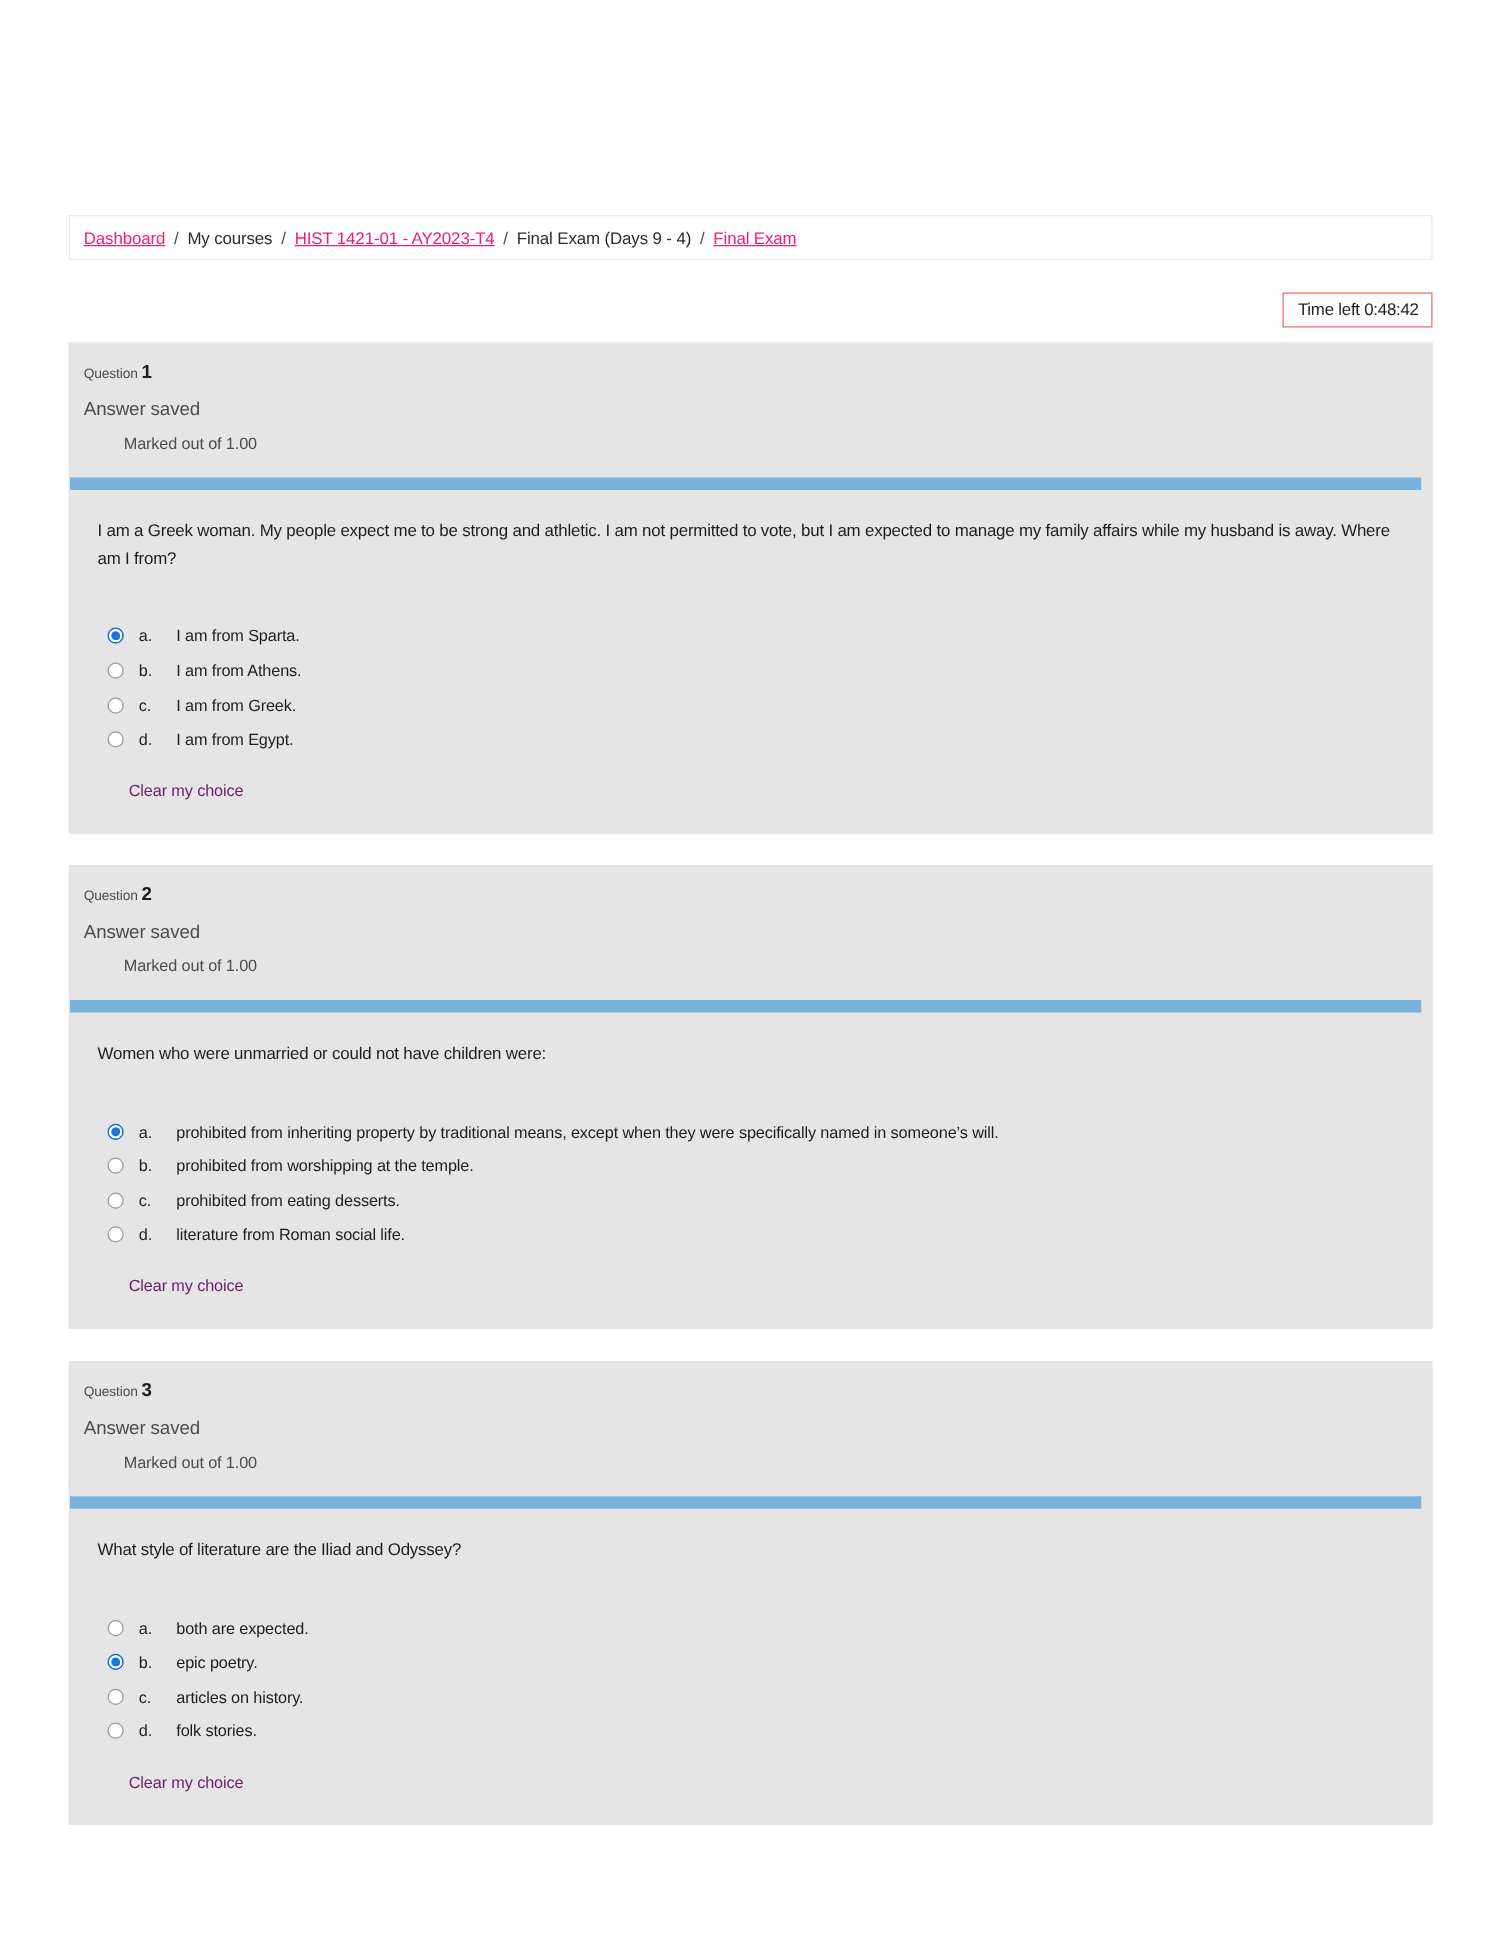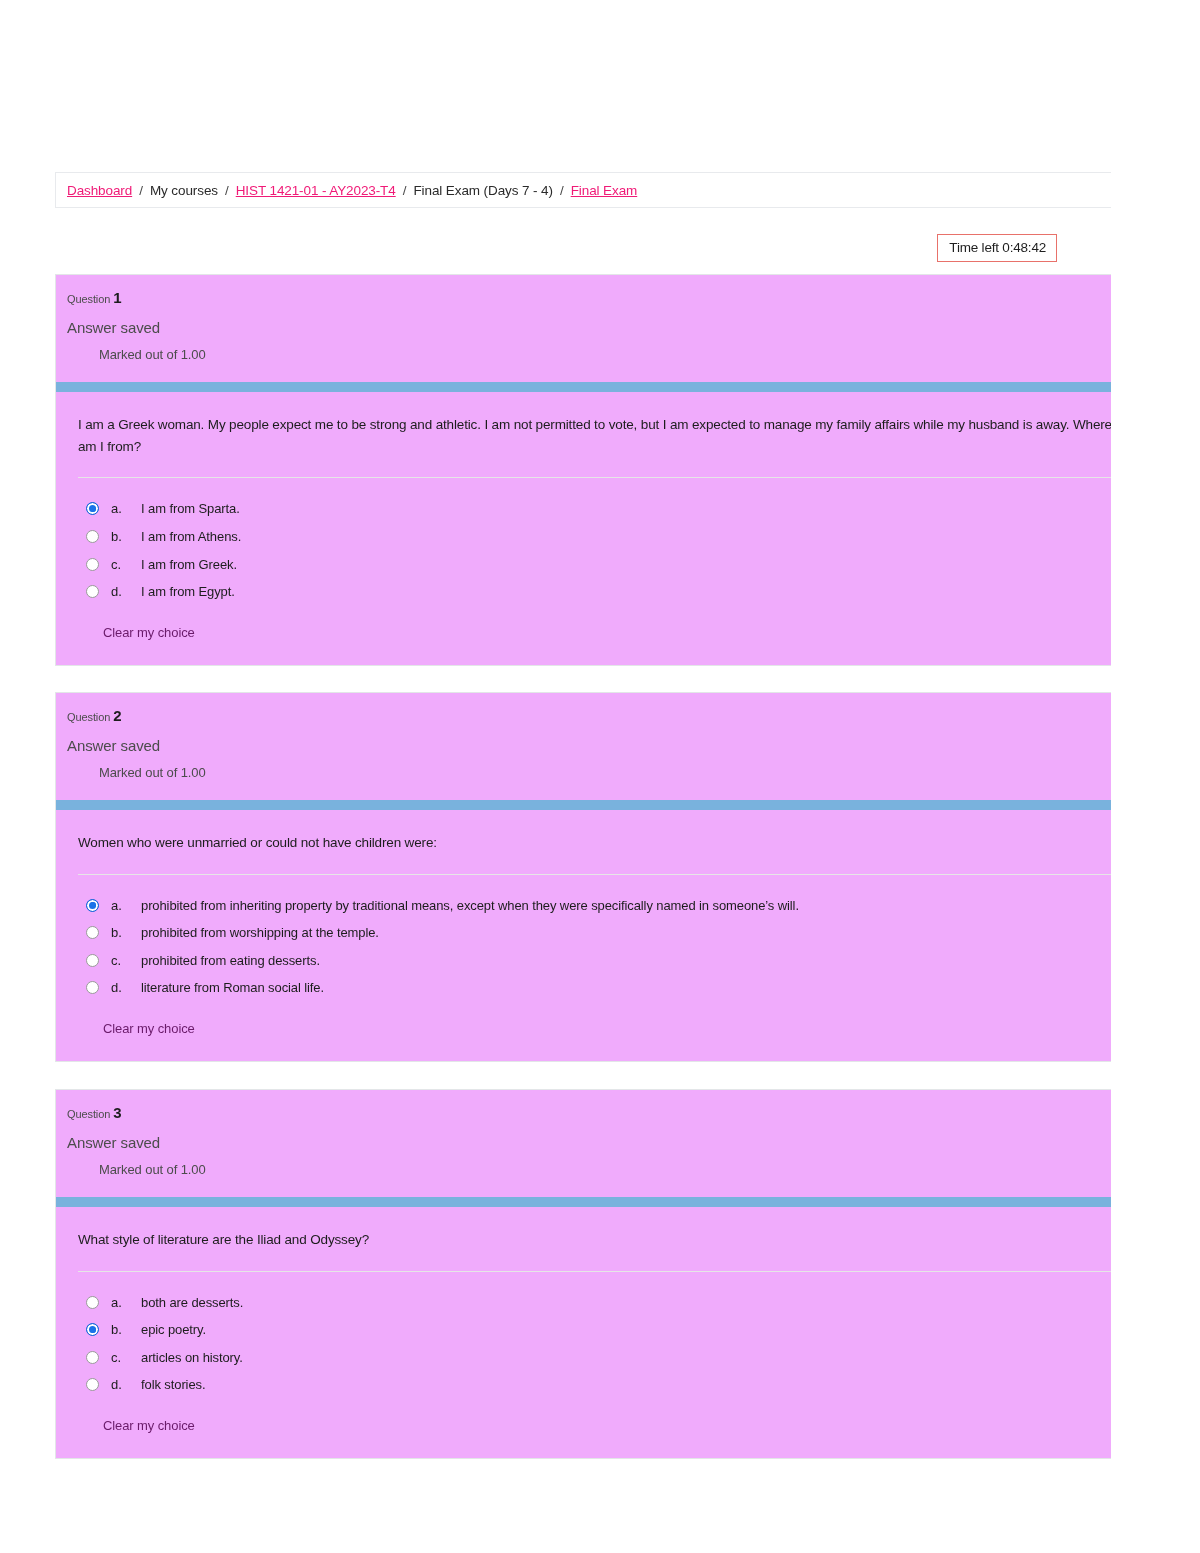--- a/index.html
+++ b/index.html
@@ -5,21 +5,21 @@
   * { box-sizing: border-box; }
   html, body {
     margin: 0;
     padding: 0;
     background: #ffffff;
     font-family: "Liberation Sans", sans-serif;
     color: #2a2a2a;
   }
   .page {
     position: relative;
-    width: 1111px;
+    width: 1200px;
     height: 1553px;
     background: #ffffff;
     overflow: hidden;
   }
 
   
   .breadcrumb-bar {
     position: absolute;
     left: 55px;
     top: 172px;
@@ -62,21 +62,21 @@
     letter-spacing: -0.2px;
     white-space: nowrap;
   }
 
   
   .qcard {
     position: absolute;
     left: 55px;
     width: 1091px;
     border: 1px solid #e3e6e8;
-    background: #f0abfc;
+    background: #e5e5e5;
   }
   .qcard-head {
     padding: 12px 0 10px 11px;
   }
   .q-no {
     font-size: 11px;
     color: #4c4c4c;
     letter-spacing: -0.1px;
     line-height: 1.5;
   }
@@ -187,21 +187,21 @@
 
 <div class="page">
 
   <nav class="breadcrumb-bar">
     <span class="crumb link">Dashboard</span>
     <span class="crumb-sep">/</span>
     <span class="crumb">My courses</span>
     <span class="crumb-sep">/</span>
     <span class="crumb link">HIST 1421-01 - AY2023-T4</span>
     <span class="crumb-sep">/</span>
-    <span class="crumb">Final Exam (Days 7 - 4)</span>
+    <span class="crumb">Final Exam (Days 9 - 4)</span>
     <span class="crumb-sep">/</span>
     <span class="crumb link">Final Exam</span>
   </nav>
 
   <div class="timer-box">Time left 0:48:42</div>
 
   <div id="questions-root">
       <div class="qcard" style="top: 274px;">
         <div class="qcard-head">
           <div class="q-no"><span>Question</span><b>1</b></div>
@@ -266,21 +266,21 @@
           <div class="q-state">Answer saved</div>
           <div class="q-marks">Marked out of 1.00</div>
         </div>
         <div class="qcard-bluebar"></div>
         <div class="qcard-body">
           <div class="qtext">What style of literature are the Iliad and Odyssey?</div>
           <hr class="qsep">
           <div class="answers"><label class="answer-row">
               <span class="radio"></span>
               <span class="ans-letter">a.</span>
-              <span class="ans-text">both are desserts.</span>
+              <span class="ans-text">both are expected.</span>
             </label><label class="answer-row">
               <span class="radio checked"></span>
               <span class="ans-letter">b.</span>
               <span class="ans-text">epic poetry.</span>
             </label><label class="answer-row">
               <span class="radio"></span>
               <span class="ans-letter">c.</span>
               <span class="ans-text">articles on history.</span>
             </label><label class="answer-row">
               <span class="radio"></span>

